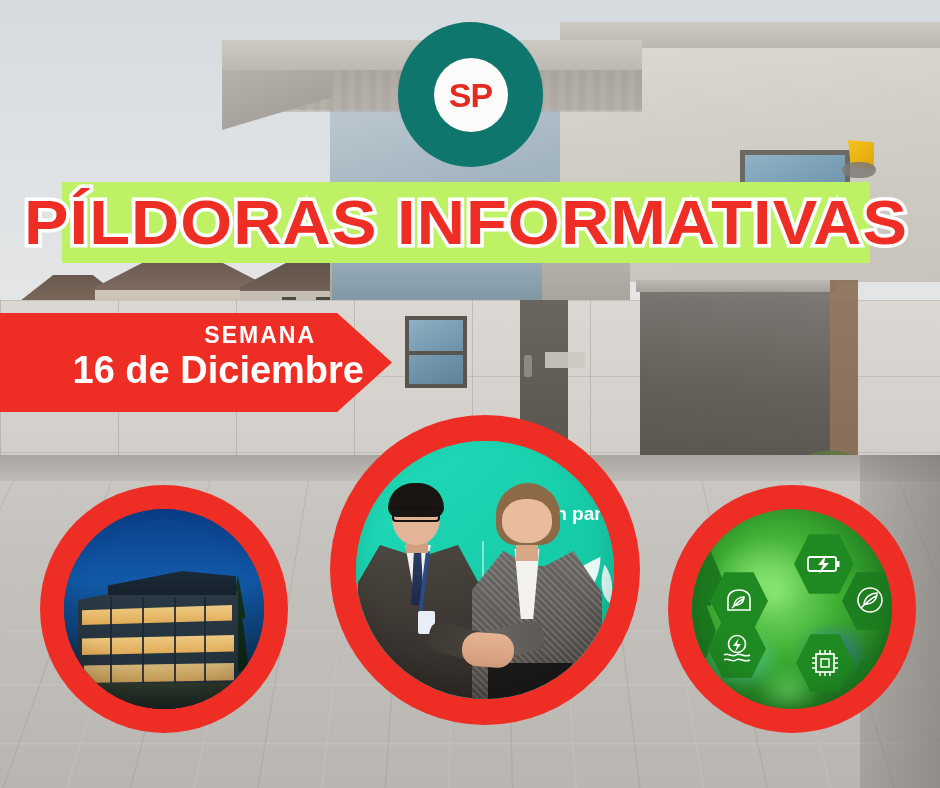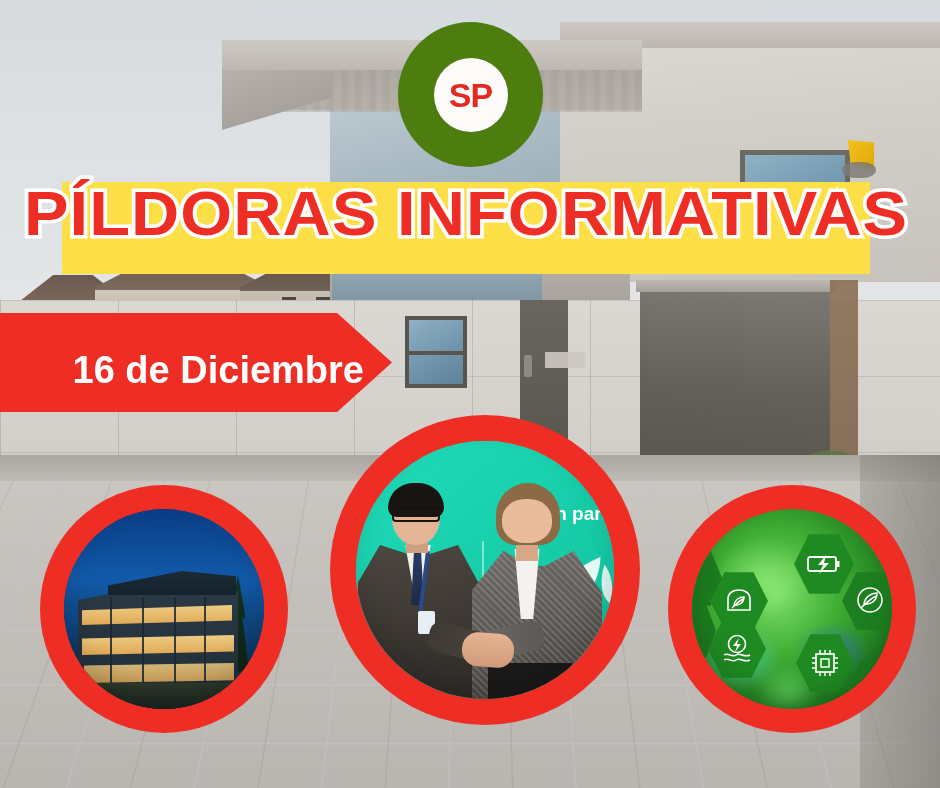--- a/index.html
+++ b/index.html
@@ -124,36 +124,36 @@
       repeating-linear-gradient(90deg,rgba(120,116,110,.20) 48px 49px,transparent 49px 96px);
     transform:perspective(520px) rotateX(27deg);transform-origin:50% 0%;}
   .pave-band{position:absolute;left:0;top:455px;width:940px;height:26px;
     background:linear-gradient(180deg,#a9a6a1,#bfbcb7);}
   .pave-dark-r{position:absolute;left:860px;top:455px;width:80px;height:333px;
     background:linear-gradient(90deg,rgba(120,117,112,.30),rgba(110,107,102,.55));}
 
   
   .sp-badge{
     position:absolute;left:398px;top:22px;width:145px;height:145px;
-    border-radius:50%;background:#4d7c0f;
+    border-radius:50%;background:#0f766e;
     display:flex;align-items:center;justify-content:center;
   }
   .sp-inner{
     width:74px;height:74px;border-radius:50%;background:#fdfcfa;
     display:flex;align-items:center;justify-content:center;
   }
   .sp-text{
     color:#e32b22;font-weight:bold;font-size:34px;letter-spacing:-1px;
     font-family:"Liberation Sans",sans-serif;line-height:1;
   }
 
   
   .title-banner{
-    position:absolute;left:62px;top:182px;width:808px;height:92px;
-    background:#fde047;display:flex;align-items:flex-start;justify-content:center;
+    position:absolute;left:62px;top:182px;width:808px;height:81px;
+    background:#bef264;display:flex;align-items:center;justify-content:center;
   }
   .title-text{
     font-family:"Liberation Sans",sans-serif;
     font-weight:bold;font-size:63px;line-height:1;
     letter-spacing:1px;
     color:#ee2e24;
     transform:scaleX(1.06);
     -webkit-text-stroke:7px #ffffff;
     paint-order:stroke fill;
     white-space:nowrap;
@@ -341,20 +341,21 @@
     <div class="sp-inner">
       <span class="sp-text">SP</span>
     </div>
   </div>
 
   <div class="title-banner">
     <span class="title-text">PÍLDORAS INFORMATIVAS</span>
   </div>
 
   <div class="date-banner">
+    <span class="semana">SEMANA</span>
     <span class="fecha">16 de Diciembre</span>
   </div>
 
   <div class="circ circ-left">
     <div class="circ-in">
       <div class="bld-sky"></div>
       <div class="bld-tree"></div>
       <div class="bld-body"></div>
       <div class="bld-roof"></div>
       <div class="bld-glow g1"></div>

